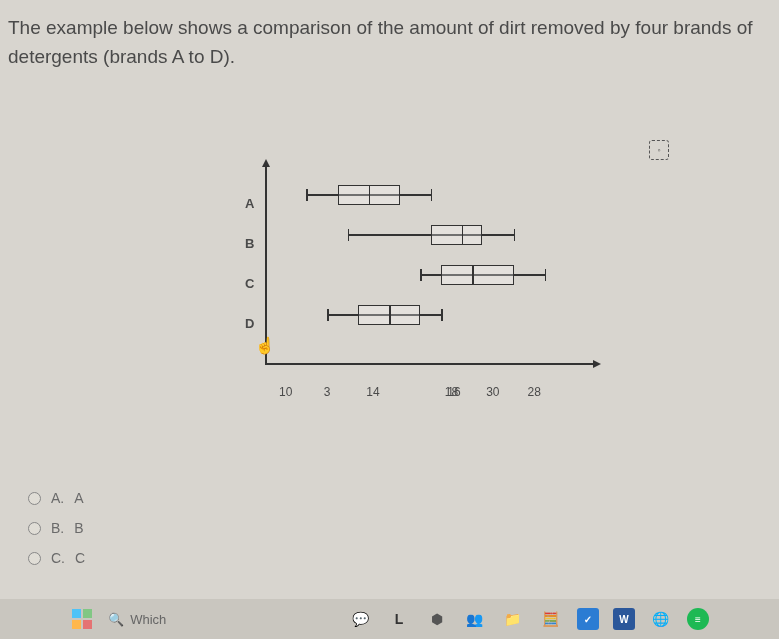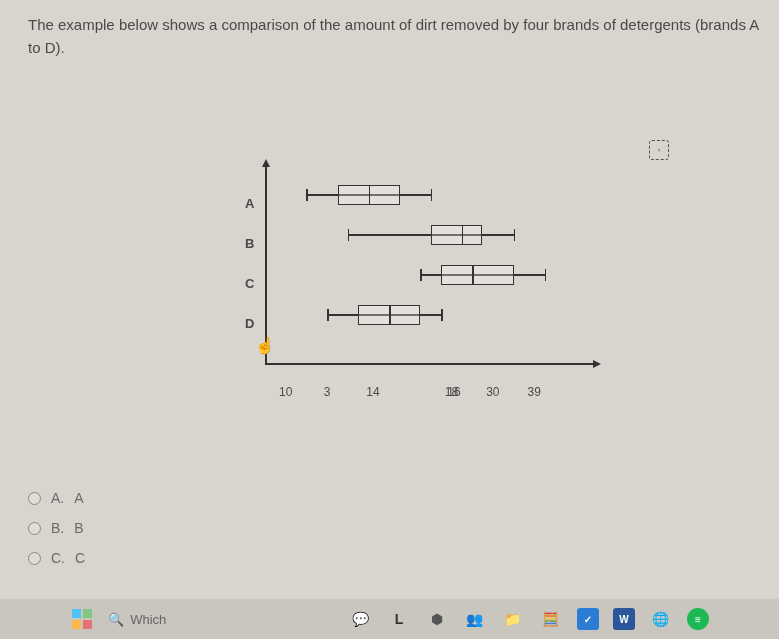--- a/index.html
+++ b/index.html
@@ -6,22 +6,22 @@
   body {
     width: 779px;
     height: 639px;
     background: #d8d5cf;
     font-family: Arial, sans-serif;
     color: #4a4a4a;
     position: relative;
     overflow: hidden;
   }
   .question-text {
-    padding: 14px 20px 0 28px;
-    font-size: 15px;
+    padding: 14px 20px 0 8px;
+    font-size: 19px;
     line-height: 1.5;
   }
   .question-text p { margin-bottom: 10px; }
   .snip-icon {
     position: absolute;
     top: 140px;
     right: 110px;
     width: 20px; height: 20px;
     border: 1.5px dashed #555;
     border-radius: 3px;
@@ -165,21 +165,21 @@
         <div class="median" style="left: 164.286px;"></div>
       </div>
     </div>
   <div class="ticks" id="ticks">
       <div class="tick" style="left: 20.7143px;">10</div>
       <div class="tick" style="left: 62.1429px;">3</div>
       <div class="tick" style="left: 108px;">14</div>
       <div class="tick" style="left: 145px; margin-left: 44px;">16</div>
       <div class="tick" style="left: 186.429px; text-align: center;">18</div>
       <div class="tick" style="left: 227.857px;">30</div>
-      <div class="tick" style="left: 269.286px;">39</div>
+      <div class="tick" style="left: 269.286px;">28</div>
     </div>
 </div>
 
 <div class="cursor-hand">☝</div>
 
 <div class="options">
   <div class="option">
     <div class="radio"></div>
     <span>A.</span>
     <span>A</span>

